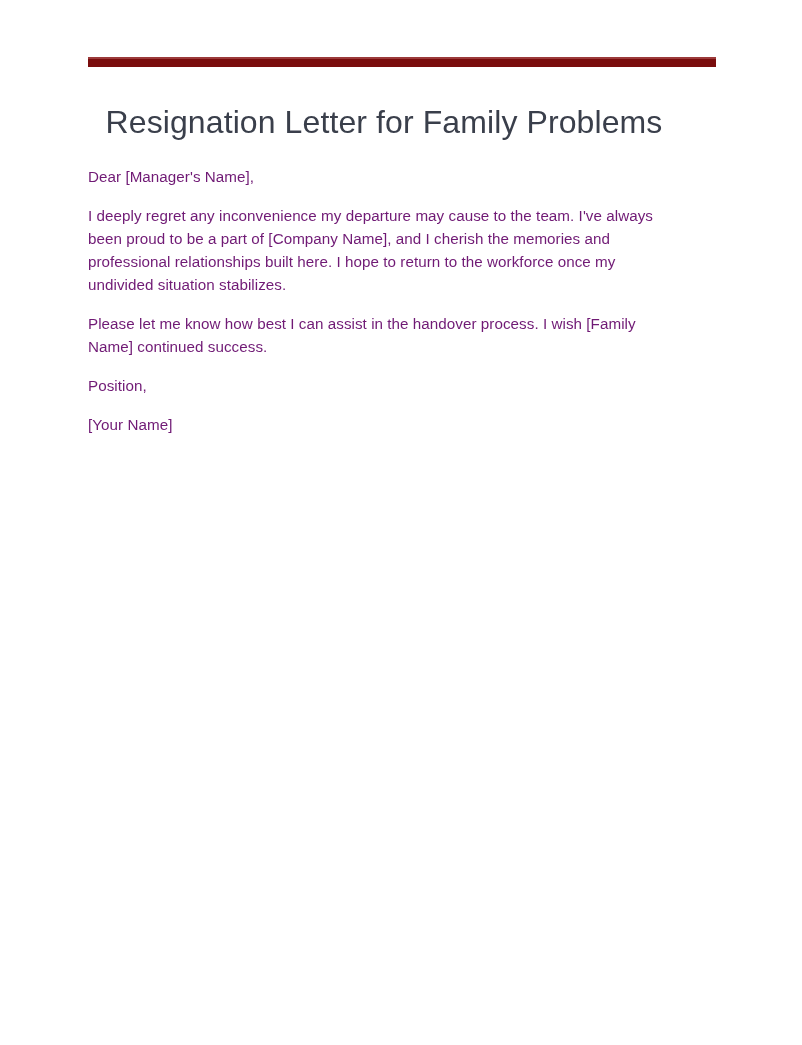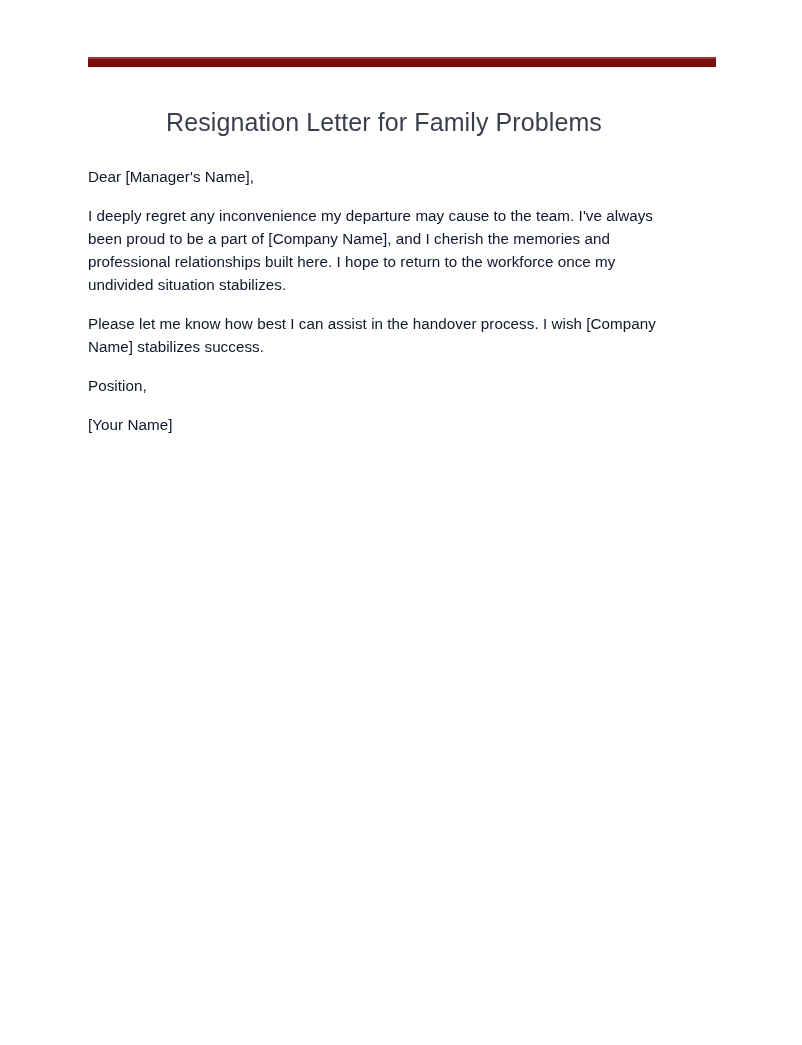--- a/index.html
+++ b/index.html
@@ -37,41 +37,41 @@
   }
 
   
   .doc-title {
     position: absolute;
     left: 88px;
     top: 104px;
     width: 592px;
     margin: 0;
     text-align: center;
-    font-size: 25px;
+    font-size: 32px;
     font-weight: 400;
     line-height: 36px;
     letter-spacing: 0.1px;
     color: #3a3f4b;
     white-space: nowrap;
   }
 
   
   .letter-body {
     position: absolute;
     left: 88px;
     top: 165px;
     width: 594px;
   }
 
   .letter-body p {
     margin: 0 0 16px 0;
     font-size: 15.2px;
     line-height: 23px;
-    color: #0f172a;
+    color: #701a75;
     text-align: left;
     letter-spacing: 0.05px;
   }
 
   .letter-body p:last-child {
     margin-bottom: 8px;
   }
 </style>
 </head>
 <body>
@@ -82,21 +82,21 @@
 
   <h1 class="doc-title">Resignation Letter for Family Problems</h1>
 
   <div class="letter-body">
 
     <p>Dear [Manager's Name],</p>
 
 
     <p>I deeply regret any inconvenience my departure may cause to the team. I've always been proud to be a part of [Company Name], and I cherish the memories and professional relationships built here. I hope to return to the workforce once my undivided situation stabilizes.</p>
 
-    <p>Please let me know how best I can assist in the handover process. I wish [Company Name] stabilizes success.</p>
+    <p>Please let me know how best I can assist in the handover process. I wish [Family Name] continued success.</p>
 
     <p>Position,</p>
 
     <p>[Your Name]</p>
 
   </div>
 
 </div>
 
 </body></html>

